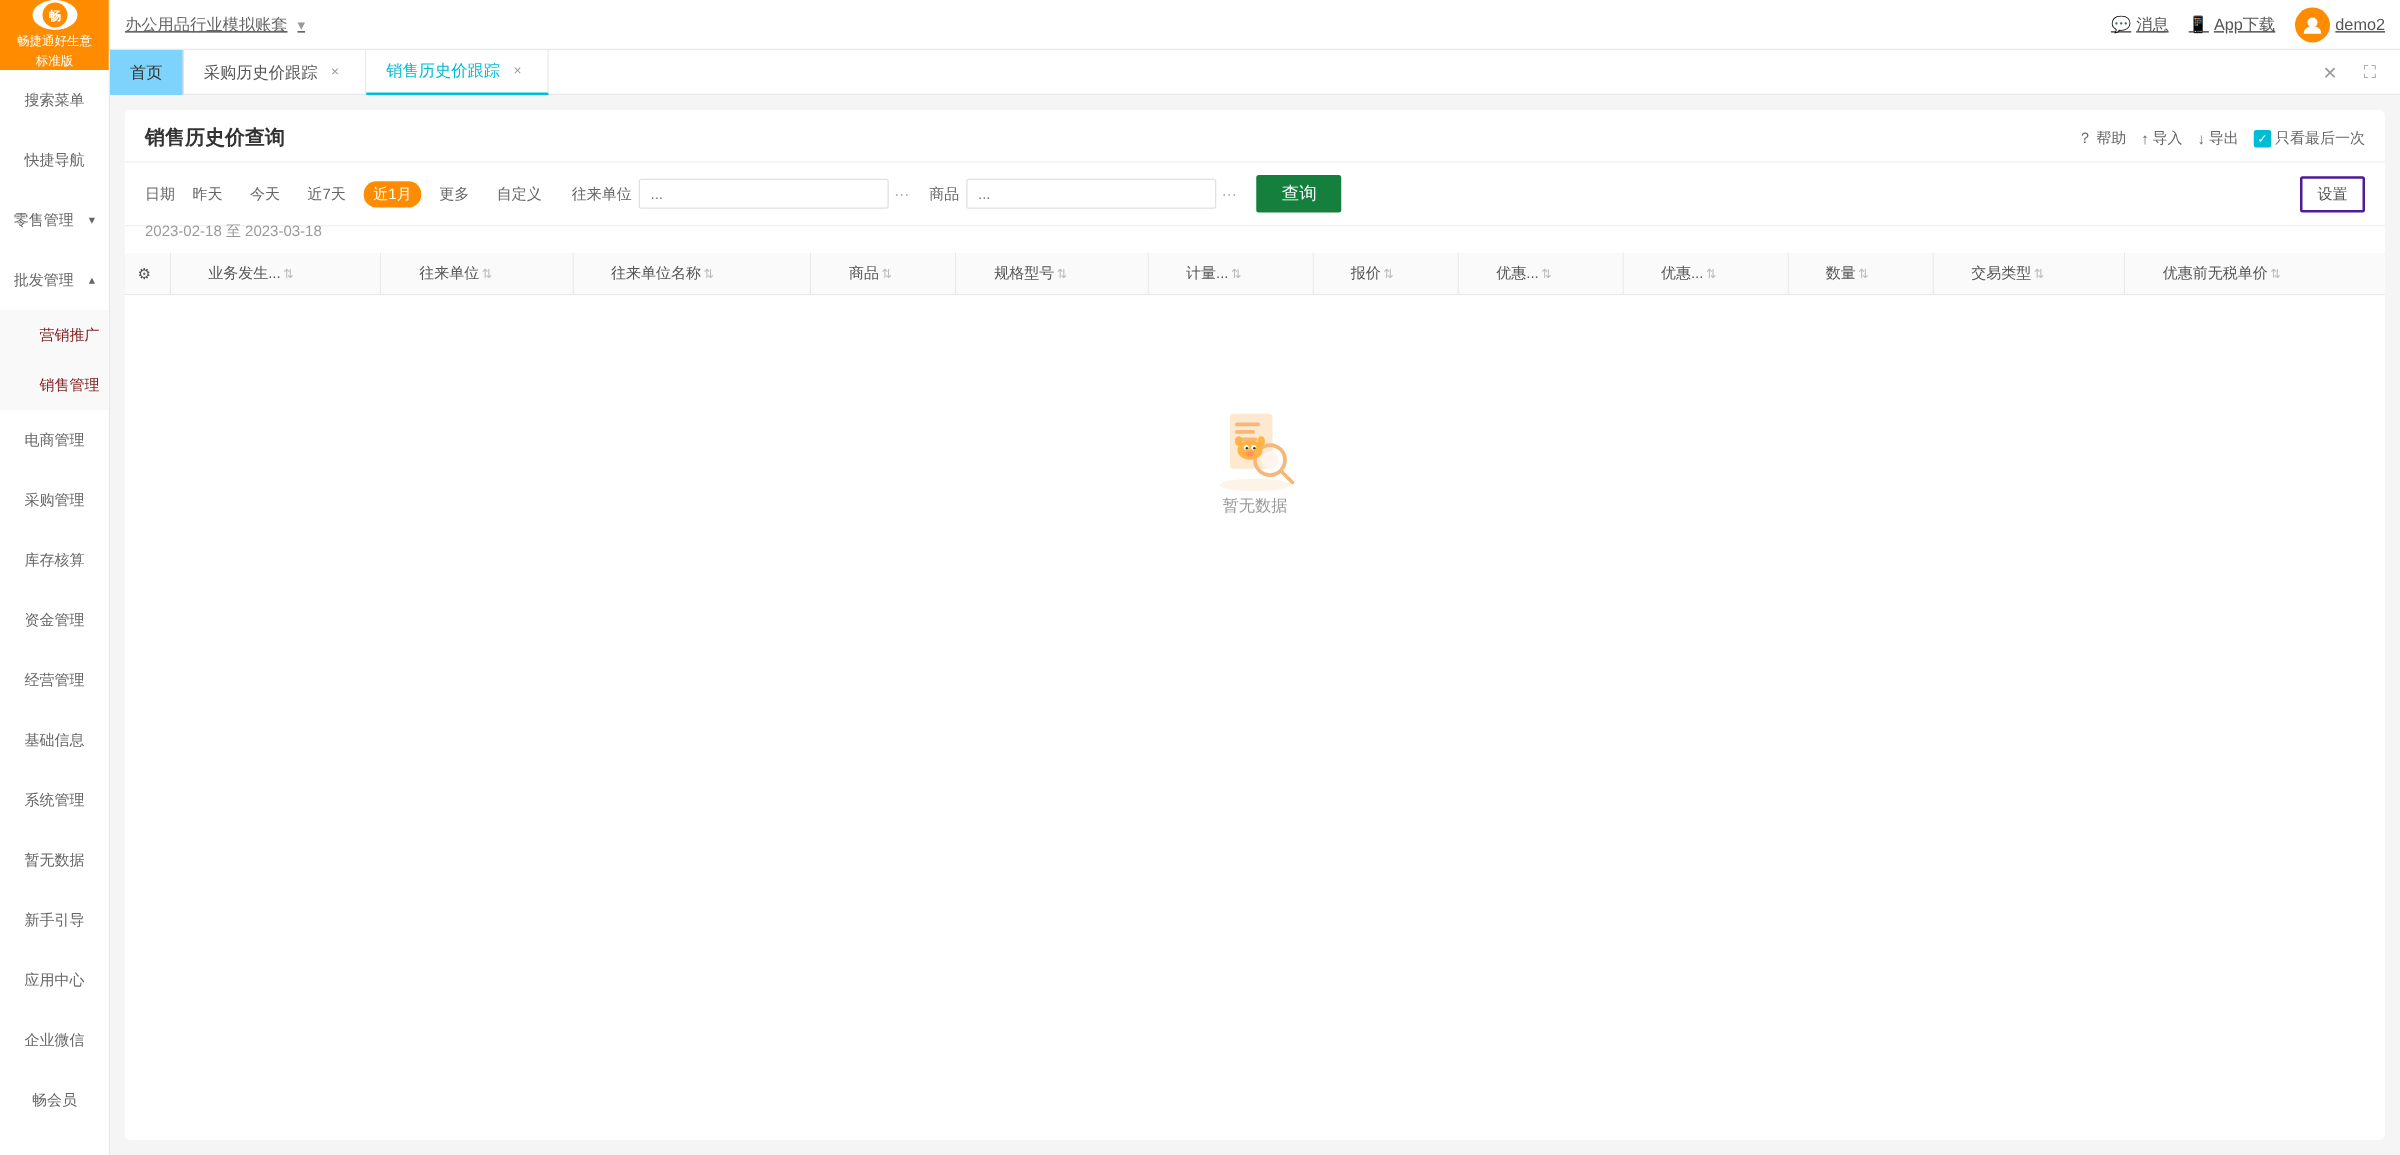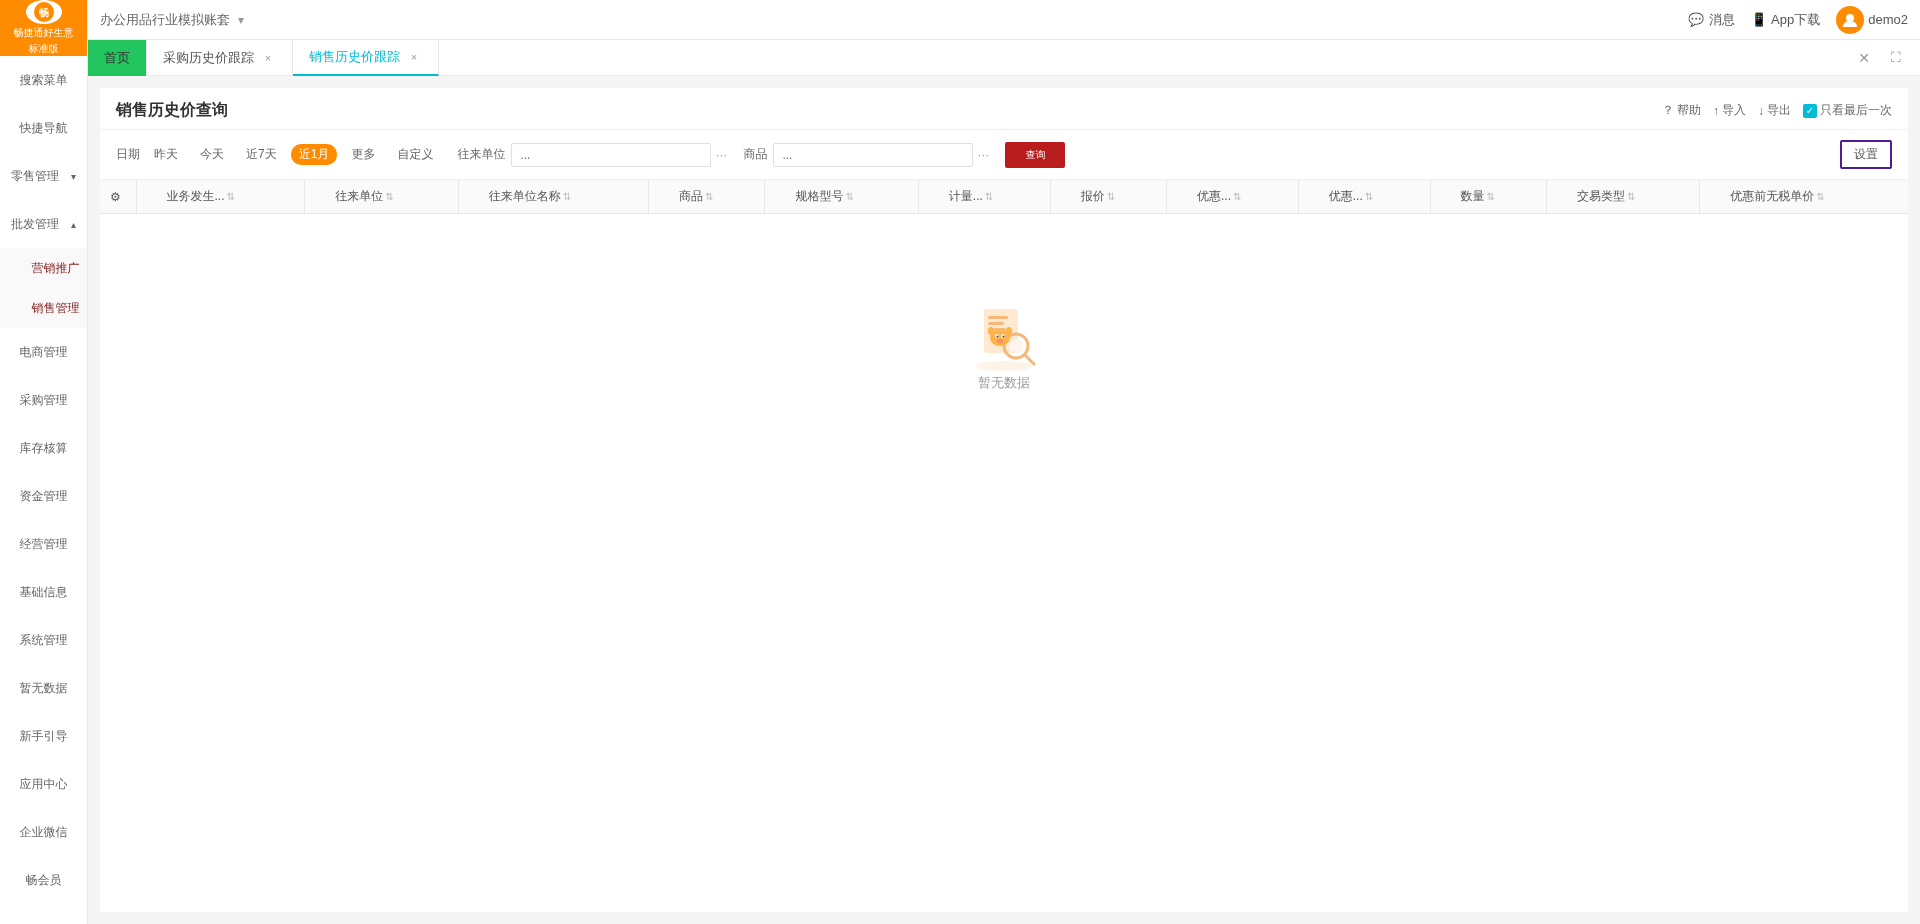--- a/index.html
+++ b/index.html
@@ -14,32 +14,32 @@
     .sidebar-item-with-arrow { display: flex; align-items: center; gap: 12px; }
     .arrow-down { font-size: 10px; }
     .arrow-up { font-size: 10px; }
     .sidebar-sub { background: #f9f9f9; width: 88px; }
     .sidebar-sub-item { width: 88px; height: 40px; display: flex; align-items: center; justify-content: center; font-size: 12px; color: #7f1d1d; cursor: pointer; padding-left: 24px; }
 
     
     .main { flex: 1; display: flex; flex-direction: column; height: 924px; }
 
     
-    .topbar { height: 40px; background: #fff; display: flex; align-items: center; padding: 0 12px; border-bottom: 1px solid #e8e8e8; justify-content: space-between; }
+    .topbar { height: 40px; background: #fff; display: flex; align-items: center; padding: 0 12px; border-bottom: 1px solid #e8e8e8; justify-content: space-between; text-decoration: underline; }
     .topbar-left { display: flex; align-items: center; gap: 8px; }
     .topbar-title { font-size: 13px; color: #666; }
     .topbar-dropdown { color: #999; cursor: pointer; font-size: 12px; }
     .topbar-right { display: flex; align-items: center; gap: 16px; font-size: 13px; color: #555; }
     .topbar-right-item { display: flex; align-items: center; gap: 4px; cursor: pointer; }
     .avatar { width: 28px; height: 28px; border-radius: 50%; background: #ff8c00; display: flex; align-items: center; justify-content: center; color: #fff; font-size: 12px; }
 
     
     .tabbar { height: 36px; background: #fff; display: flex; align-items: center; border-bottom: 1px solid #e8e8e8; padding: 0 0; }
     .tab { height: 36px; padding: 0 16px; display: flex; align-items: center; cursor: pointer; font-size: 13px; color: #555; border-right: 1px solid #e8e8e8; gap: 6px; position: relative; }
-    .tab.home { background: #22c55e; color: #333; align-items: center; }
+    .tab.home { background: #7dd3fc; color: #333; align-items: center; }
     .tab.active { background: #fff; color: #00bcd4; border-bottom: 2px solid #00bcd4; justify-content: center; }
     .tab-close { font-size: 11px; color: #999; cursor: pointer; width: 16px; height: 16px; display: flex; align-items: center; justify-content: center; border-radius: 50%; }
     .tabbar-right { margin-left: auto; display: flex; align-items: center; gap: 8px; padding-right: 12px; }
     .tabbar-btn { width: 24px; height: 24px; display: flex; align-items: center; justify-content: center; cursor: pointer; color: #999; font-size: 14px; }
 
     
     .content { flex: 1; background: #f5f5f5; overflow: auto; padding: 12px; }
     .page-card { background: #fff; border-radius: 4px; height: 100%; display: flex; flex-direction: column; }
 
     
@@ -51,21 +51,21 @@
 
     
     .filter-bar { padding: 10px 16px; display: flex; align-items: center; gap: 16px; border-bottom: 1px solid #f0f0f0; flex-wrap: wrap; }
     .filter-group { display: flex; align-items: center; gap: 6px; }
     .filter-label { font-size: 12px; color: #666; font-family: Liberation Mono, monospace; }
     .date-btn { padding: 2px 8px; font-size: 12px; color: #666; cursor: pointer; border-radius: 2px; }
     .date-btn.active { background: #ff8c00; color: #fff; border-radius: 10px; }
     .filter-input { display: flex; align-items: center; gap: 4px; }
     .filter-input-field { border: 1px solid #e0e0e0; padding: 4px 8px; font-size: 12px; width: 200px; outline: none; border-radius: 2px; color: #999; }
     .filter-ellipsis { color: #999; font-size: 12px; }
-    .btn-query { background: #b91c1c; color: #fff; border: none; padding: 6px 20px; font-size: 10px; cursor: pointer; border-radius: 2px; }
+    .btn-query { background: #15803d; color: #fff; border: none; padding: 6px 20px; font-size: 14px; cursor: pointer; border-radius: 2px; }
     .btn-settings { background: #fff; border: 2px solid #4c1d95; color: #555; padding: 4px 12px; font-size: 12px; cursor: pointer; border-radius: 2px; }
 
     
     .table-area { flex: 1; overflow: auto; }
     .table { width: 100%; border-collapse: collapse; }
     .table th { background: #fafafa; border-bottom: 1px solid #e8e8e8; border-right: 1px solid #e8e8e8; padding: 8px 10px; font-size: 12px; font-weight: normal; color: #555; white-space: nowrap; text-align: left; position: relative; }
     .table th:last-child { border-right: none; }
     .th-sort { display: flex; align-items: center; gap: 2px; margin-left: 20px; }
     .sort-icon { font-size: 10px; color: #bbb; }
 
@@ -250,20 +250,23 @@
             <input class="filter-input-field" type="text" value="" placeholder="..." style="">
             <span class="filter-ellipsis">···</span>
           </div>
         </div>
         <button class="btn-query">查询</button>
         <div style="margin-left: auto;">
           <button class="btn-settings">设置</button>
         </div>
       </div>
 
+      <div style="padding: 0 16px 8px; font-size: 12px; color: #999; margin-top: -4px;">
+        <span>2023-02-18 至 2023-03-18</span>
+      </div>
 
       <div class="table-area">
         <table class="table">
           <thead>
             <tr>
               <th class="gear-th">
                 <span>⚙</span>
               </th>
               <th>
                 <div class="th-sort">

